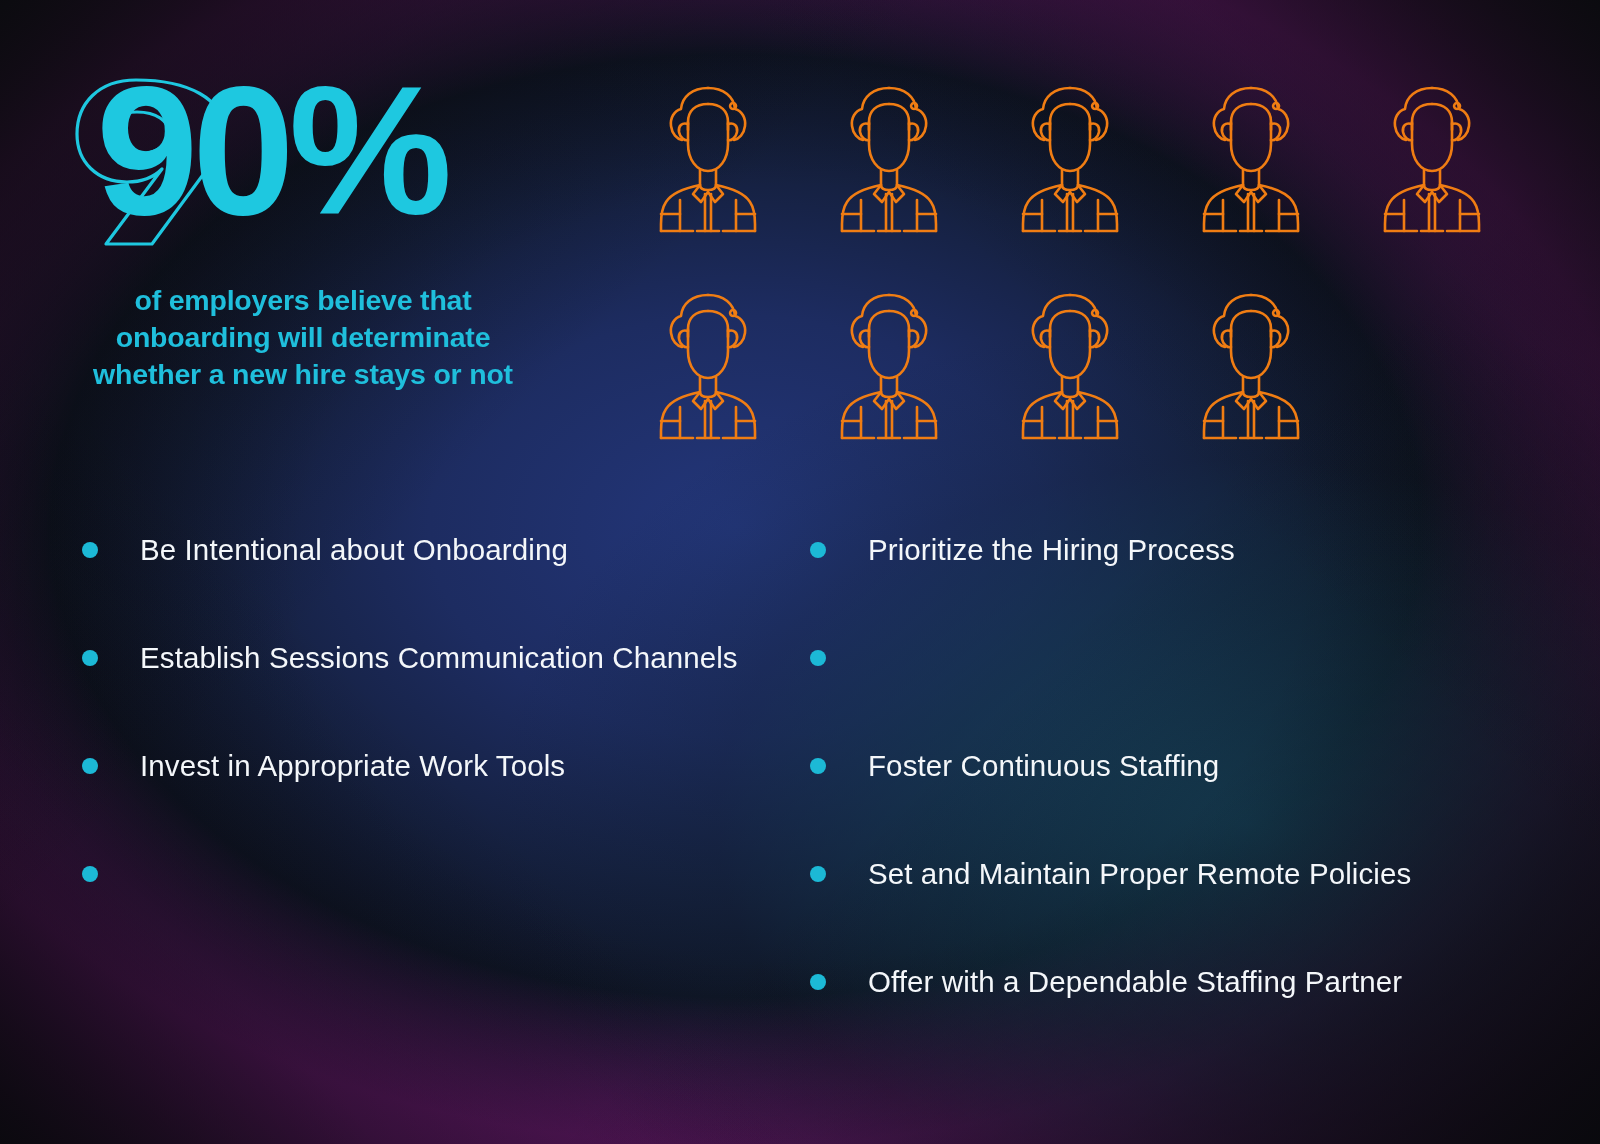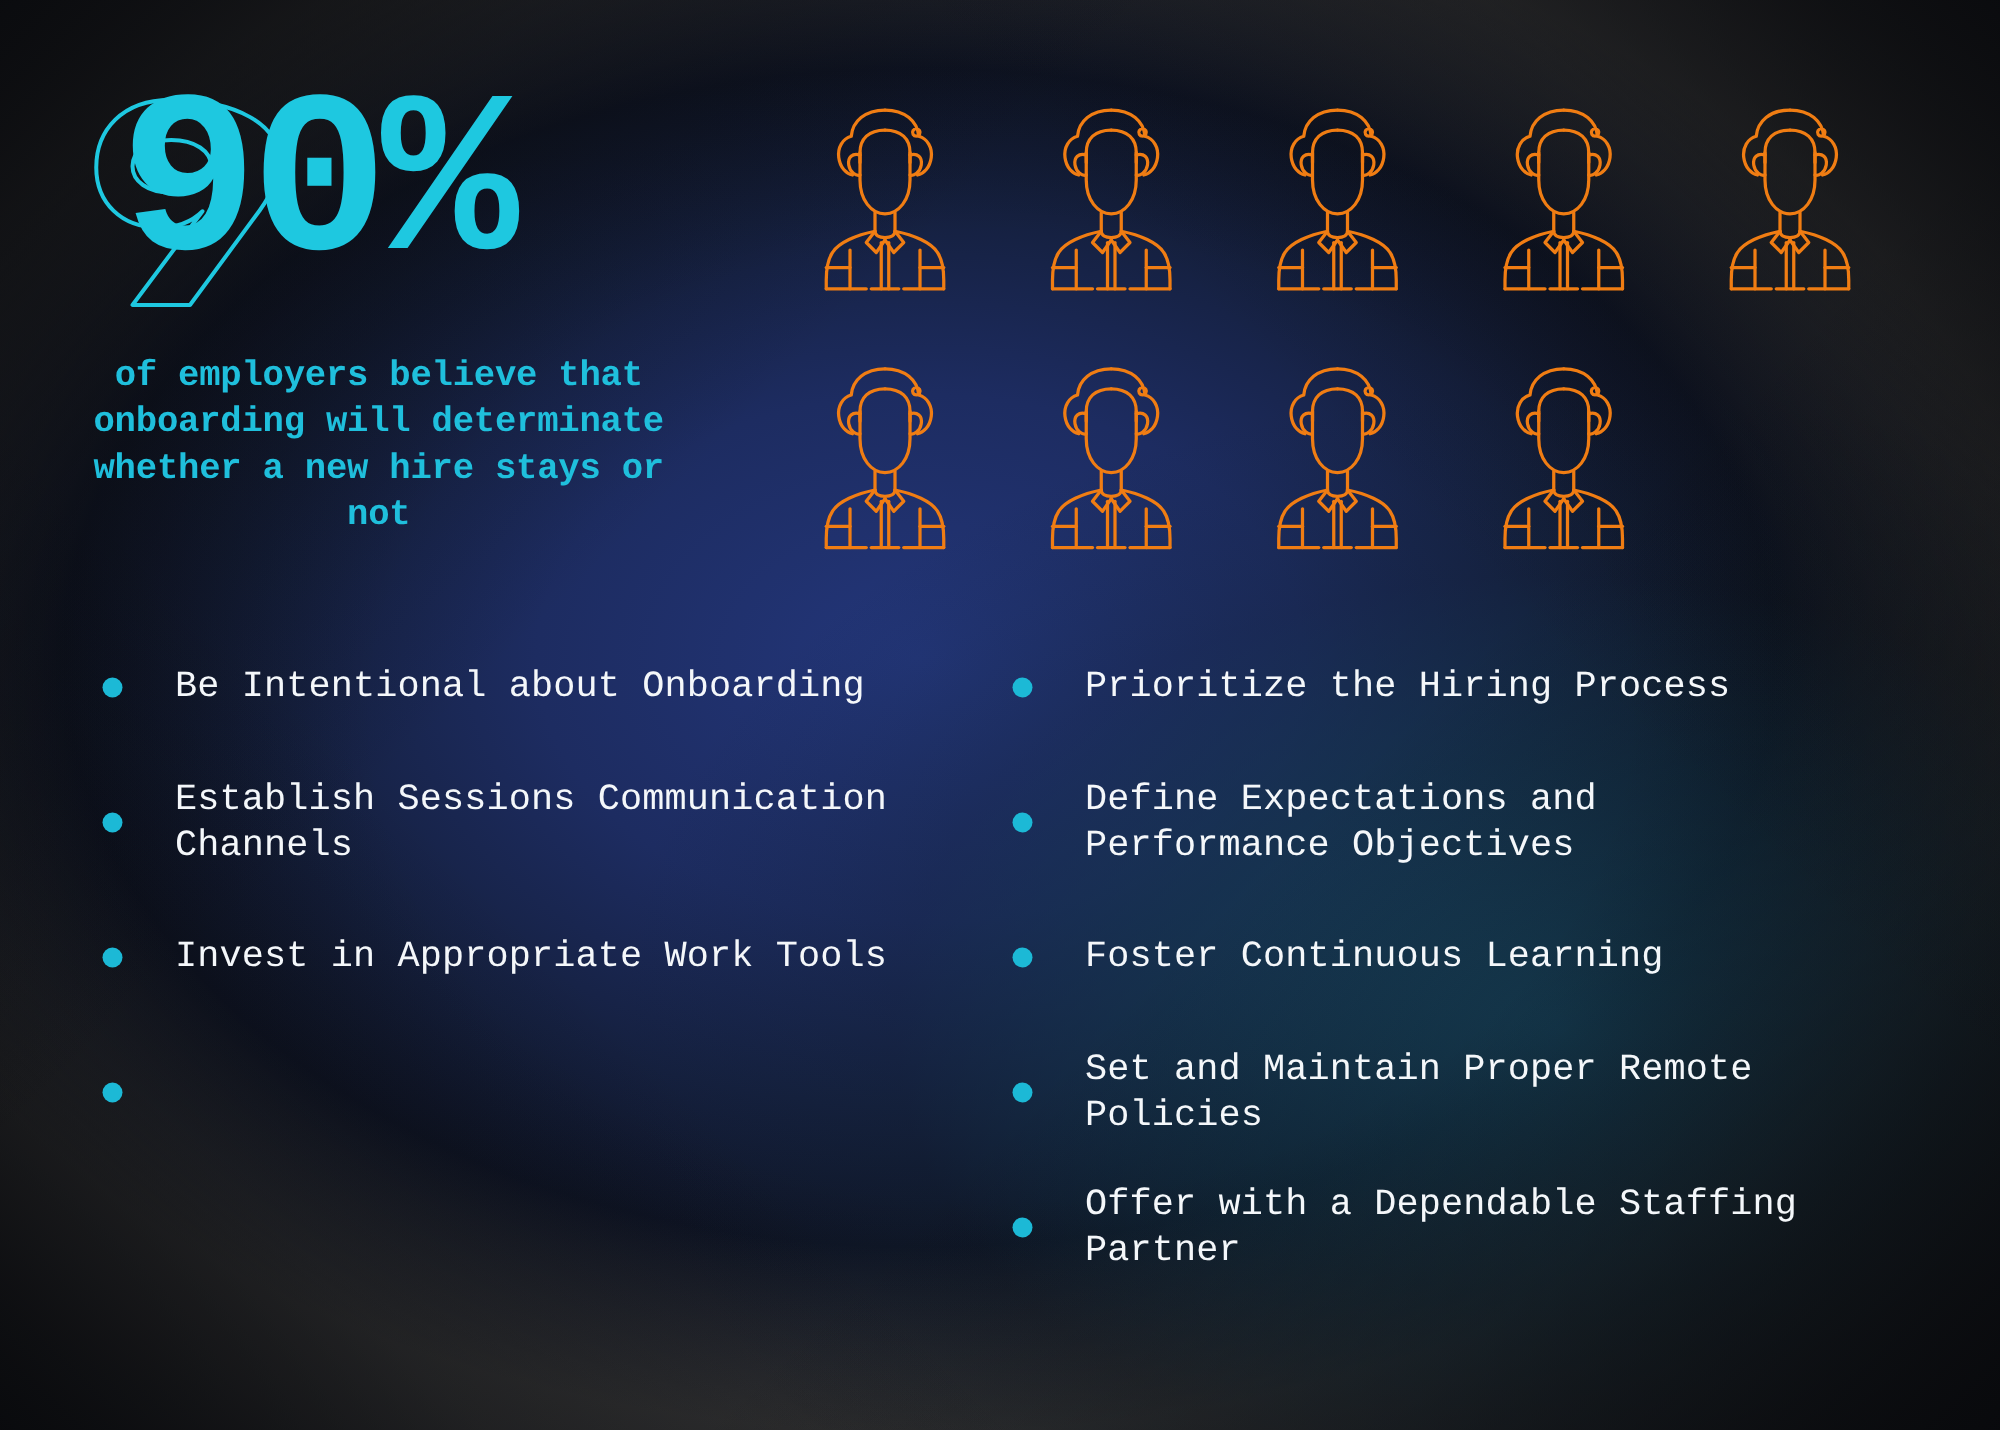--- a/index.html
+++ b/index.html
@@ -5,22 +5,22 @@
   html, body {
     margin: 0;
     padding: 0;
     background: #000;
   }
   #stage {
     position: relative;
     width: 1600px;
     height: 1144px;
     overflow: hidden;
-    font-family: Liberation Mono, monospace;
-    background-color: #404040;
+    font-family: Liberation Sans, sans-serif;
+    background-color: #701a75;
   }
   
   .bg-layer {
     position: absolute;
     inset: 0;
     pointer-events: none;
   }
   #bg-base {
     background:
       radial-gradient(ellipse 900px 620px at 46% 46%, #23367a 0%, #1d2c61 34%, #15203f 58%, #0f1526 76%, rgba(14,16,20,0) 100%);
@@ -411,25 +411,24 @@
       </div>
     </div>
 
     <div class="bullet-col" id="right-col">
       <div class="bullet-item">
         <span class="bullet-dot"></span>
         <span class="bullet-text">Prioritize the Hiring Process</span>
       </div>
       <div class="bullet-item">
         <span class="bullet-dot"></span>
-        <span class="bullet-text">Define Expectations and Performance Objectives</span>
-      </div>
-      <div class="bullet-item">
-        <span class="bullet-dot"></span>
-        <span class="bullet-text">Foster Continuous Learning</span>
+      </div>
+      <div class="bullet-item">
+        <span class="bullet-dot"></span>
+        <span class="bullet-text">Foster Continuous Staffing</span>
       </div>
       <div class="bullet-item">
         <span class="bullet-dot"></span>
         <span class="bullet-text">Set and Maintain Proper Remote Policies</span>
       </div>
       <div class="bullet-item">
         <span class="bullet-dot"></span>
         <span class="bullet-text">Offer with a Dependable Staffing Partner</span>
       </div>
     </div>

